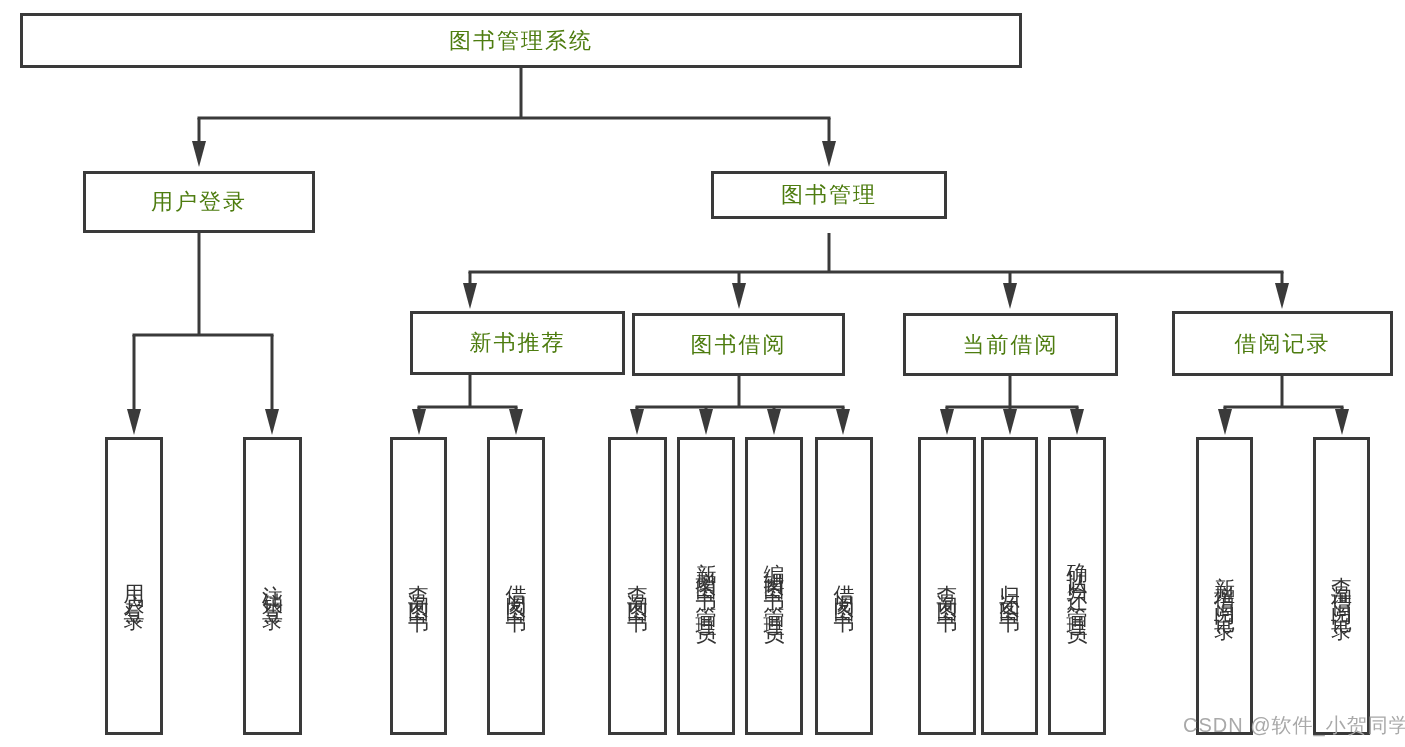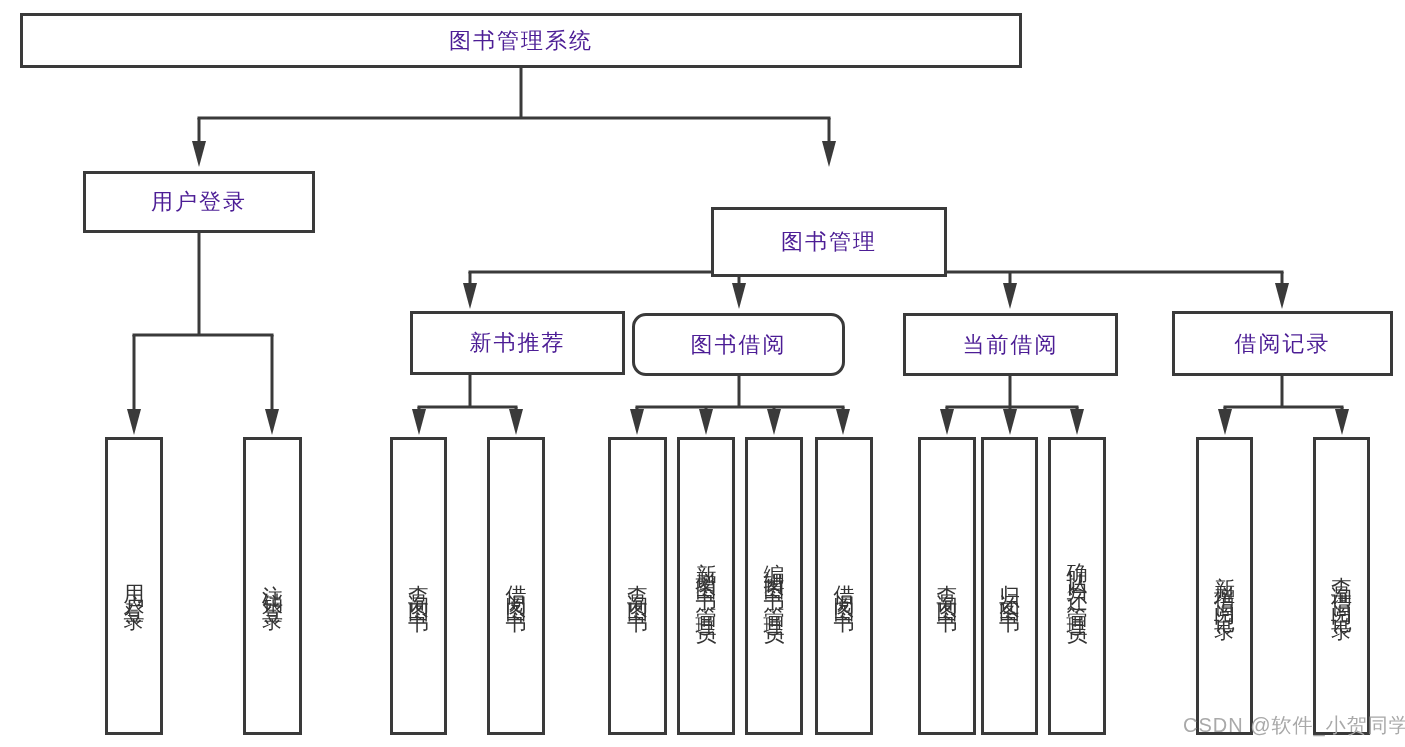--- a/index.html
+++ b/index.html
@@ -20,21 +20,21 @@
   .hbox {
     position: absolute;
     box-sizing: border-box;
     border: 3px solid #3a3a3a;
     background: #ffffff;
     display: flex;
     align-items: center;
     justify-content: center;
     font-size: 22px;
     letter-spacing: 2px;
-    color: #4c1d95;
+    color: #4d7c0f;
     z-index: 2;
   }
   .leaf {
     position: absolute;
     top: 437px;
     height: 298px;
     box-sizing: border-box;
     border: 3px solid #3a3a3a;
     background: #ffffff;
     display: flex;
@@ -139,28 +139,28 @@
     </g>
   </svg>
 
   <div class="hbox" style="left:20px; top:13px; width:1002px; height:55px;">
     <span>图书管理系统</span>
   </div>
 
   <div class="hbox" style="left:83px; top:171px; width:232px; height:62px;">
     <span>用户登录</span>
   </div>
-  <div class="hbox" style="left:711px; top:171px; width:236px; height:70px;margin-top:36px;">
+  <div class="hbox" style="left:711px; top:171px; width:236px; height:48px;">
     <span>图书管理</span>
   </div>
 
   <div class="hbox" style="left:362px; top:311px; width:215px; height:64px;margin-left:48px;">
     <span>新书推荐</span>
   </div>
-  <div class="hbox" style="left:632px; top:313px; width:213px; height:63px;border-radius:14px;">
+  <div class="hbox" style="left:632px; top:313px; width:213px; height:63px;">
     <span>图书借阅</span>
   </div>
   <div class="hbox" style="left:903px; top:313px; width:215px; height:63px;">
     <span>当前借阅</span>
   </div>
   <div class="hbox" style="left:1172px; top:311px; width:221px; height:65px;">
     <span>借阅记录</span>
   </div>
 
   <div class="leaf" style="left:105px; width:58px;">

